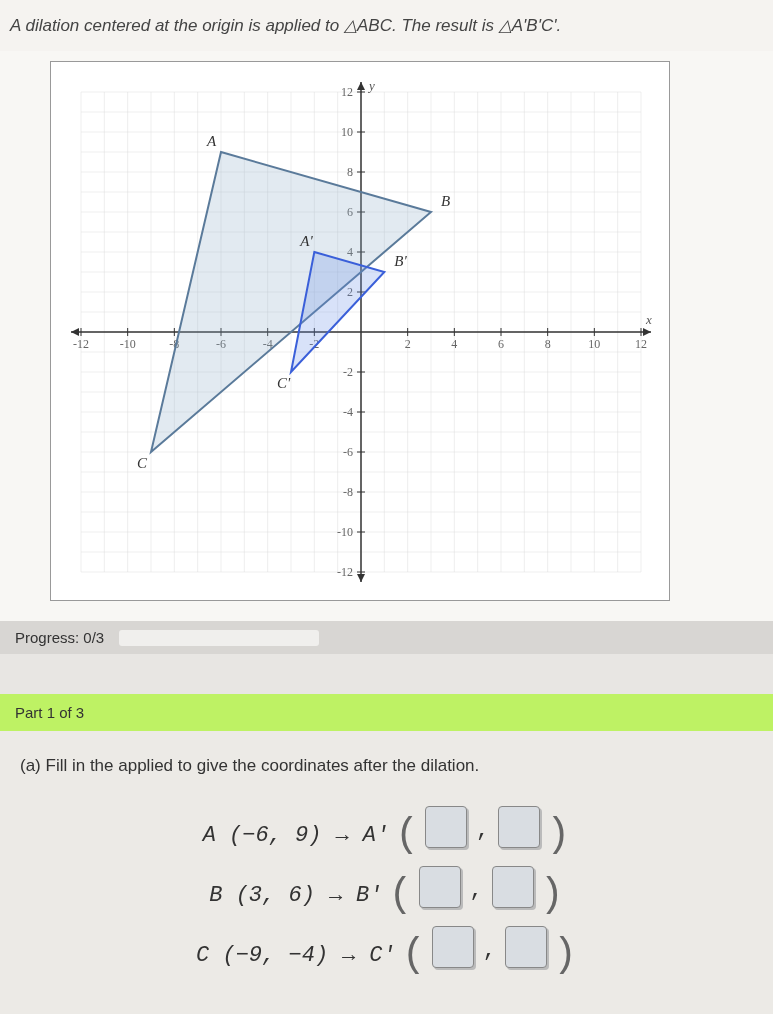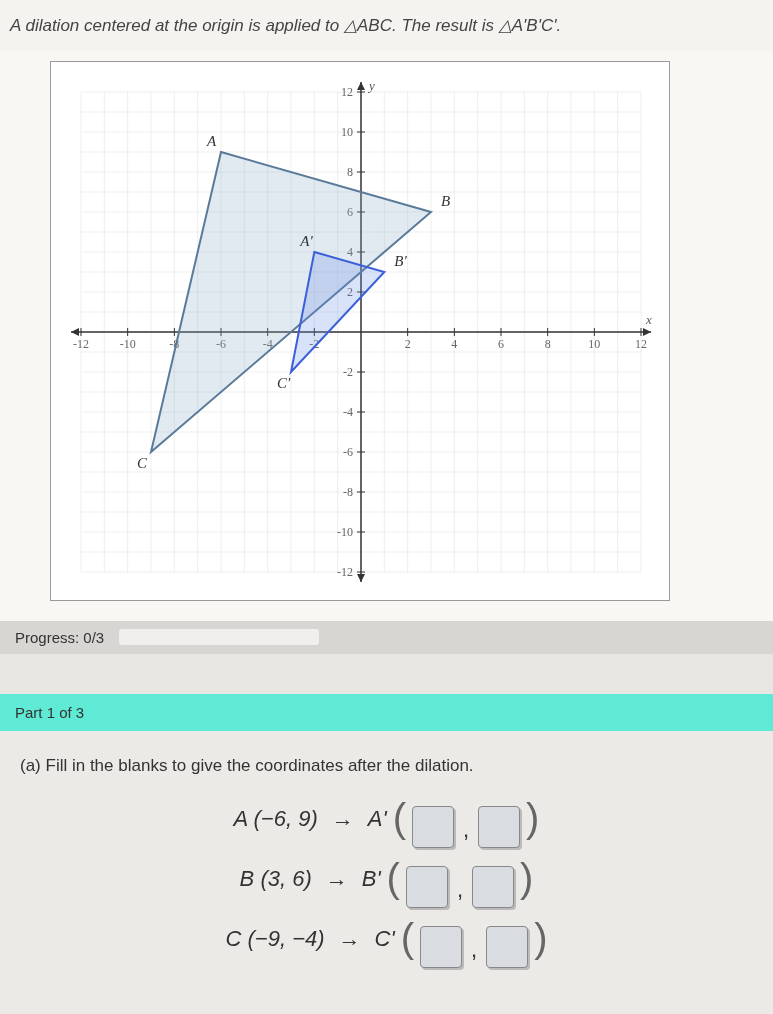--- a/index.html
+++ b/index.html
@@ -25,43 +25,43 @@
   height: 540px;
   background: #fff;
   border: 1px solid #999;
   margin-left: 20px;
   position: relative;
 }
 .progress-row {
   background: #d8d6d3;
   padding: 8px 15px;
   display: flex;
-  align-items: flex-start;
+  align-items: center;
   gap: 15px;
 }
 .progress-label { font-size: 15px; color: #333; }
 .progress-bar { width: 200px; height: 16px; background: #f0efed; border-radius: 3px; }
 .spacer { height: 40px; background: #e8e6e3; }
 .part-bar {
-  background: #5eead4;
+  background: #bef264;
   padding: 10px 15px;
   font-size: 15px;
   color: #333;
 }
 .content {
   background: #eceae6;
   padding: 25px 20px 30px 20px;
 }
 .question-text { font-size: 17px; color: #333; margin-bottom: 30px; }
 .eq-row {
   display: flex;
   justify-content: center;
-  align-items: flex-start;
+  align-items: flex-end;
   margin: 18px 0;
-  font-family: Liberation Sans, sans-serif;
+  font-family: Liberation Mono, monospace;
   font-style: italic;
   font-size: 22px;
   gap: 6px;
 }
 .arrow { font-style: normal; margin: 0 8px; }
 .paren { font-style: normal; font-size: 40px; font-weight: 300; line-height: 0.6; color: #666; }
 .input-box {
   width: 42px; height: 42px;
   border: 1px solid #888;
   background: #d9dde2;
@@ -204,21 +204,21 @@
 <div class="progress-row">
   <span class="progress-label">Progress: 0/3</span>
   <div class="progress-bar"></div>
 </div>
 
 <div class="spacer"></div>
 
 <div class="part-bar">Part 1 of 3</div>
 
 <div class="content">
-  <div class="question-text">(a) Fill in the blanks to give the coordinates after the dilation.</div>
+  <div class="question-text">(a) Fill in the applied to give the coordinates after the dilation.</div>
   <div id="equations">
       <div class="eq-row">
         <span>A (−6, 9)</span>
         <span class="arrow">→</span>
         <span>A'</span>
         <span class="paren">(</span>
         <span class="input-box"></span>
         <span class="comma">,</span>
         <span class="input-box"></span>
         <span class="paren">)</span>

